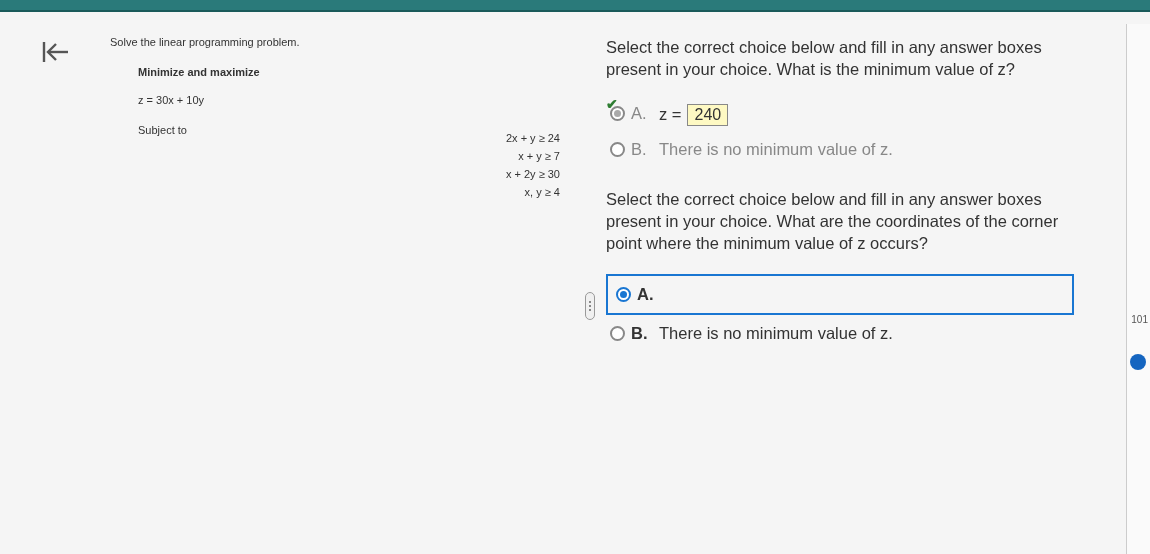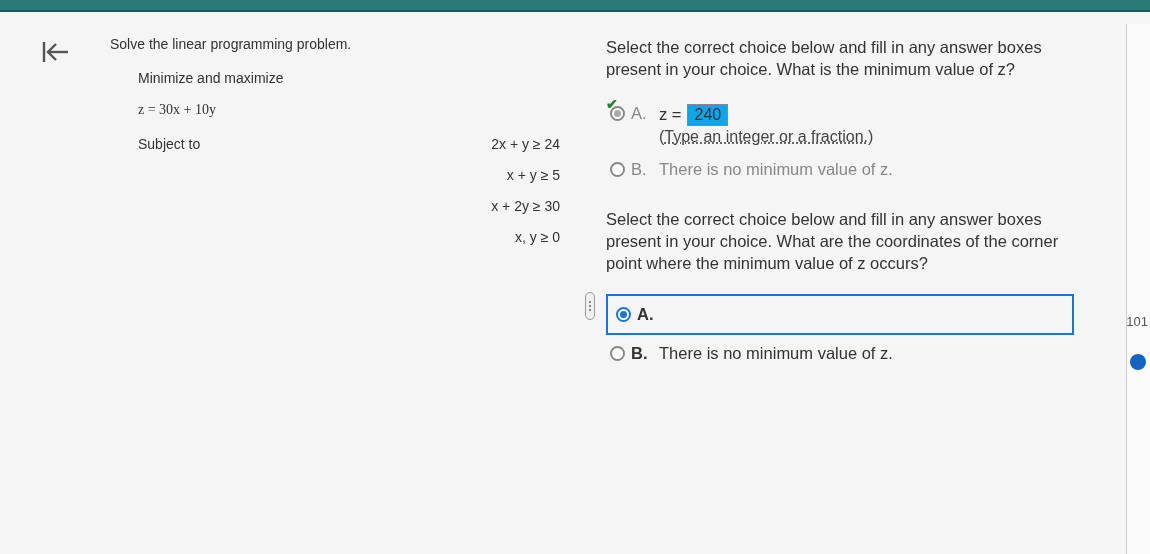--- a/index.html
+++ b/index.html
@@ -2,51 +2,51 @@
 <html><head>
   <meta charset="utf-8">
   <style>
     * { box-sizing: border-box; margin: 0; padding: 0; }
     body { font-family: Arial, Helvetica, sans-serif; background: #e8e8e8; width: 1150px; height: 554px; overflow: hidden; position: relative; }
     .top-bar { height: 12px; background: #2a7a7a; border-bottom: 2px solid #1a5a5a; }
     .main-area { display: flex; height: 542px; background: #f5f5f5; position: relative; }
     .back-col { width: 90px; padding: 28px 0 0 38px; }
     .back-icon svg { width: 32px; height: 24px; stroke: #555; }
     .content { flex: 1; display: flex; padding: 20px 10px 0 0; }
-    .left-panel { width: 490px; padding: 4px 20px 0 20px; color: #333; font-size: 14px; }
+    .left-panel { width: 490px; padding: 4px 20px 0 20px; color: #333; font-size: 11px; }
     .prob-title { margin-bottom: 18px; }
-    .indent1 { margin-left: 28px; margin-bottom: 16px; }
-    .eq { margin-left: 28px; margin-bottom: 18px; font-family: Liberation Serif, serif; }
+    .indent1 { margin-left: 28px; margin-bottom: 16px; font-weight: bold; }
+    .eq { margin-left: 28px; margin-bottom: 18px; font-family: Liberation Sans, sans-serif; }
     .subj-row { display: flex; align-items: flex-start; margin-left: 28px; justify-content: space-between; }
     .subj-label { width: 118px; }
-    .constraints { display: flex; flex-direction: column; gap: 15px; }
+    .constraints { display: flex; flex-direction: column; gap: 6px; margin-top: 8px; }
     .con-line { text-align: right; min-width: 120px; }
     .divider-wrap { position: relative; width: 20px; display: flex; align-items: center; justify-content: center; }
     .grip { width: 10px; height: 28px; border: 1px solid #999; border-radius: 5px; background: #f0f0f0; display:flex; flex-direction: column; align-items: center; justify-content: center; gap:2px; position: absolute; top: 260px;}
     .grip span { width: 2px; height: 2px; background: #666; border-radius: 50%; }
     .right-panel { width: 480px; padding: 4px 6px 12px 6px; color: #333; font-size: 16.5px; }
     .instruction { margin-bottom: 20px; line-height: 1.35; }
     .choice-row { display: flex; align-items: flex-start; margin-bottom: 8px; padding: 3px 0 3px 4px; }
     .radio { width: 15px; height: 15px; border: 2px solid #888; border-radius: 50%; margin-top: 2px; margin-right: 6px; flex-shrink: 0; position: relative; background: #fff; }
     .radio.checked { border-color: #1976d2; }
     .radio.checked::after { content: ""; position: absolute; width: 7px; height: 7px; background: #1976d2; border-radius: 50%; top: 2px; left: 2px; }
     .radio.correct { border-color: #888; }
     .radio.correct::after { content: ""; position: absolute; width: 7px; height: 7px; background: #aaa; border-radius: 50%; top: 2px; left: 2px; }
     .check-mark { color: #2e7d32; position: absolute; margin-left: -4px; margin-top: -8px; font-size: 14px; font-weight: bold; }
     .opt-label { color: #888; margin-right: 10px; min-width: 18px; }
     .opt-body { flex: 1; }
     .inline-eq { display: flex; align-items: center; gap: 6px; }
-    .ans-box { display: inline-block; border: 1px solid #888; background: #0ea5e9; padding: 1px 6px; min-width: 36px; text-align: center; font-size: 16px; }
+    .ans-box { display: inline-block; border: 1px solid #888; background: #fef9c3; padding: 1px 6px; min-width: 36px; text-align: center; font-size: 16px; }
     .hint { color: #444; margin-top: 2px; font-size: 16px; }
     .hint .ul { text-decoration: underline dotted; }
     .selected-box { border: 2px solid #1976d2; padding: 6px 4px; margin-bottom: 6px; }
     .gap { height: 18px; }
     .empty-box { display: inline-block; width: 22px; height: 20px; border: 1px solid #888; background: #efefef; vertical-align: middle; margin: 0 2px; box-shadow: inset 0 0 0 2px #fff; }
     .r-side-strip { position: absolute; right: 0; top: 12px; width: 24px; height: 542px; background: #fafafa; border-left: 1px solid #ccc; }
-    .mini-txt { position: absolute; right: 2px; font-size: 13px; color: #555; }
+    .mini-txt { position: absolute; right: 2px; font-size: 10px; color: #555; }
     .mini1 { top: 290px; }
     .mini-icon { position: absolute; right: 4px; top: 330px; width: 16px; height: 16px; background: #1565c0; border-radius: 50%; }
     .opt-label.dark { color: #333; font-weight: bold; }
     .faded { color: #888; }
   </style>
 </head>
 <body>
 
 <div class="top-bar"></div>
 <div class="main-area">
@@ -64,23 +64,23 @@
   <div class="content">
 
     <div class="left-panel">
       <div class="prob-title">Solve the linear programming problem.</div>
       <div class="indent1">Minimize and maximize</div>
       <div class="eq">z = 30x + 10y</div>
       <div class="subj-row">
         <div class="subj-label">Subject to</div>
         <div class="constraints">
           <div class="con-line">2x + y ≥ 24</div>
-          <div class="con-line">x + y ≥ 5</div>
+          <div class="con-line">x + y ≥ 7</div>
           <div class="con-line">x + 2y ≥ 30</div>
-          <div class="con-line">x, y ≥ 0</div>
+          <div class="con-line">x, y ≥ 4</div>
         </div>
       </div>
     </div>
 
     <div class="divider-wrap">
       <div class="grip">
           <span></span>
           <span></span>
           <span></span>
         </div>
@@ -91,21 +91,20 @@
 
       <div class="choice-row" style="position:relative;">
         <span class="check-mark">✔</span>
         <div class="radio correct"></div>
         <div class="opt-label faded">A.</div>
         <div class="opt-body">
           <div class="inline-eq">
             <span>z =</span>
             <span class="ans-box">240</span>
           </div>
-          <div class="hint">(<span class="ul" title="(Type an integer or a fraction.)">Type an integer or a fraction.</span>)</div>
         </div>
       </div>
 
       <div class="choice-row">
         <div class="radio"></div>
         <div class="opt-label faded">B.</div>
         <div class="opt-body faded">There is no minimum value of z.</div>
       </div>
 
       <div class="gap"></div>

